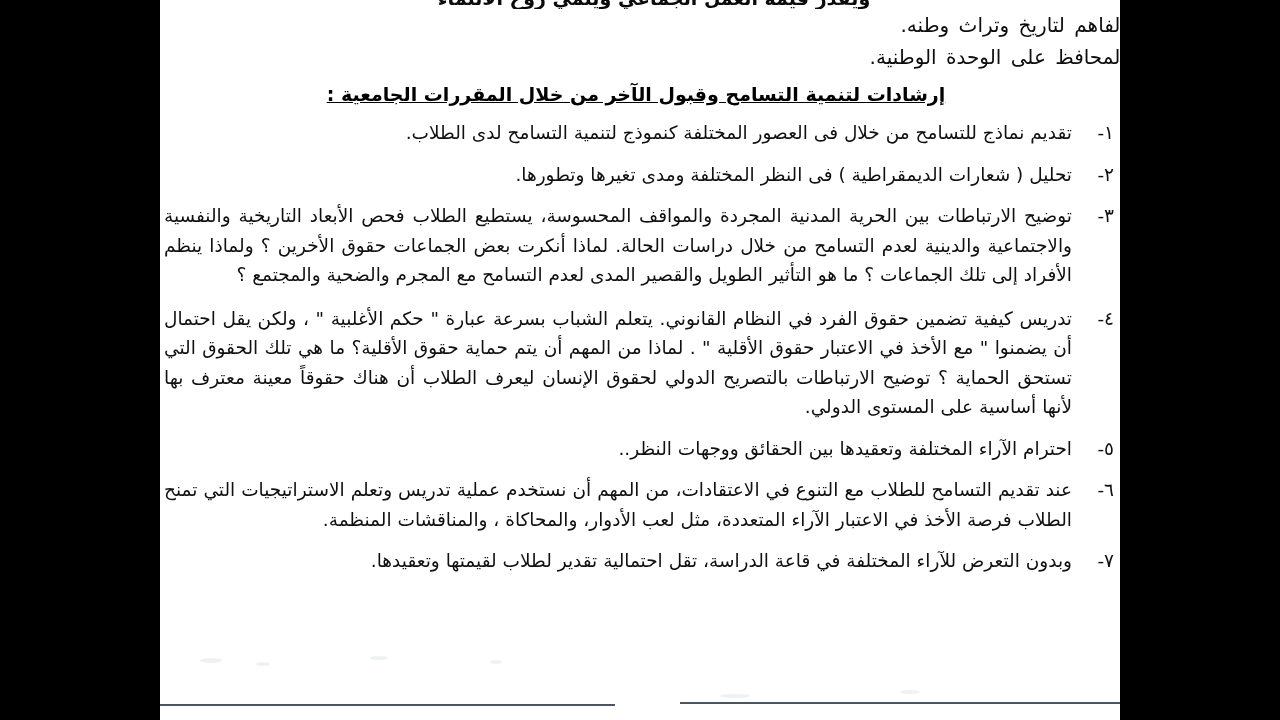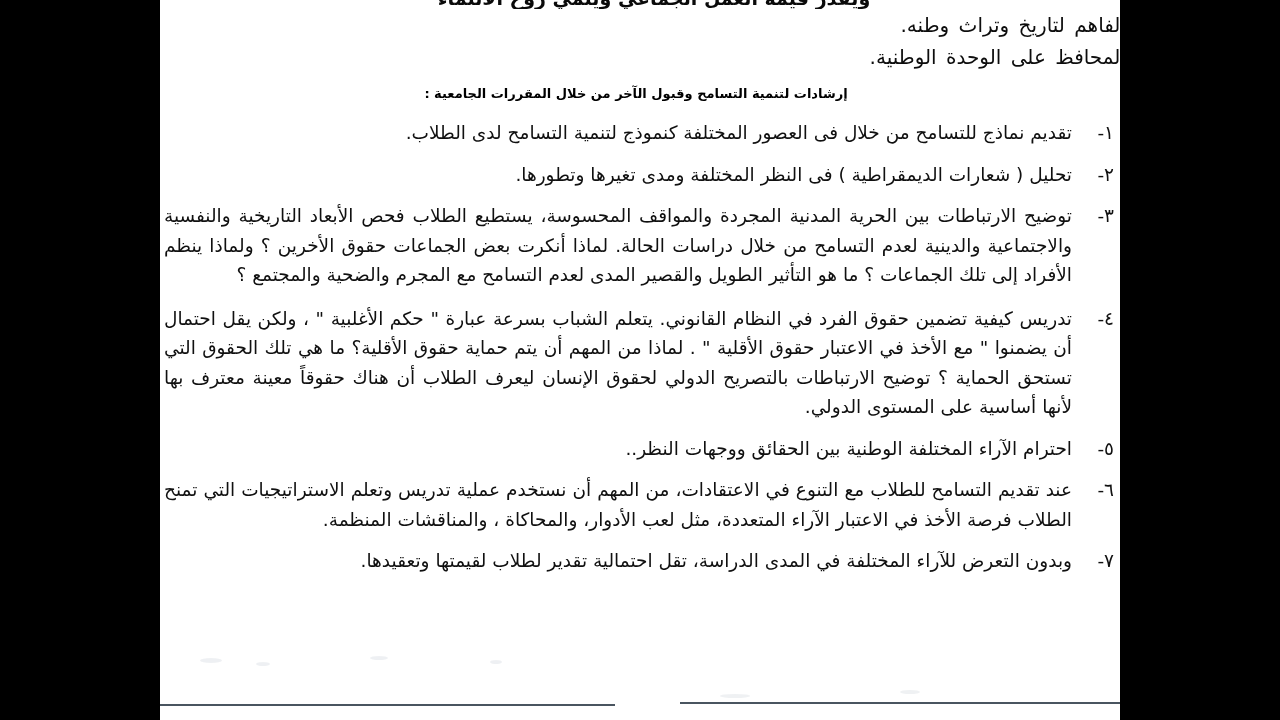--- a/index.html
+++ b/index.html
@@ -71,26 +71,27 @@
   .cont-line-1 { top: 12px; }
   .cont-line-2 { top: 44px; }
 
   
   .section-heading {
     position: absolute;
     top: 80px;
     right: 0;
     left: -8px;
     font-weight: bold;
-    font-size: 13px;
+    font-size: 19px;
     line-height: 28px;
     color: #000000;
     white-space: nowrap;
     text-align: center;
     letter-spacing: -0.2px;
+    text-decoration: underline;
   }
 
   
   ol.items {
     position: absolute;
     top: 118px;
     right: 4px;
     left: 4px;
     margin: 0;
     padding: 0;
@@ -190,29 +191,29 @@
         <li class="item i3">
           <span class="marker">٣-</span>
           <span class="itext">توضيح الارتباطات بين الحرية المدنية المجردة والمواقف المحسوسة، يستطيع الطلاب فحص الأبعاد التاريخية والنفسية والاجتماعية والدينية لعدم التسامح من خلال دراسات الحالة. لماذا أنكرت بعض الجماعات حقوق الأخرين ؟ ولماذا ينظم الأفراد إلى تلك الجماعات ؟ ما هو التأثير الطويل والقصير المدى لعدم التسامح مع المجرم والضحية والمجتمع ؟</span>
         </li>
         <li class="item i4">
           <span class="marker">٤-</span>
           <span class="itext">تدريس كيفية تضمين حقوق الفرد في النظام القانوني. يتعلم الشباب بسرعة عبارة " حكم الأغلبية " ، ولكن يقل احتمال أن يضمنوا " مع الأخذ في الاعتبار حقوق الأقلية " . لماذا من المهم أن يتم حماية حقوق الأقلية؟ ما هي تلك الحقوق التي تستحق الحماية ؟ توضيح الارتباطات بالتصريح الدولي لحقوق الإنسان ليعرف الطلاب أن هناك حقوقاً معينة معترف بها لأنها أساسية على المستوى الدولي.</span>
         </li>
         <li class="item i5">
           <span class="marker">٥-</span>
-          <span class="itext">احترام الآراء المختلفة الوطنية بين الحقائق ووجهات النظر..</span>
+          <span class="itext">احترام الآراء المختلفة وتعقيدها بين الحقائق ووجهات النظر..</span>
         </li>
         <li class="item i6">
           <span class="marker">٦-</span>
           <span class="itext">عند تقديم التسامح للطلاب مع التنوع في الاعتقادات، من المهم أن نستخدم عملية تدريس وتعلم الاستراتيجيات التي تمنح الطلاب فرصة الأخذ في الاعتبار الآراء المتعددة، مثل لعب الأدوار، والمحاكاة ، والمناقشات المنظمة.</span>
         </li>
         <li class="item i7">
           <span class="marker">٧-</span>
-          <span class="itext">وبدون التعرض للآراء المختلفة في المدى الدراسة، تقل احتمالية تقدير لطلاب لقيمتها وتعقيدها.</span>
+          <span class="itext">وبدون التعرض للآراء المختلفة في قاعة الدراسة، تقل احتمالية تقدير لطلاب لقيمتها وتعقيدها.</span>
         </li>
       </ol>
 
       <div class="rule rule-left"></div>
       <div class="rule rule-right"></div>
 
       <div class="speckle">
         <div class="spk" style="left:40px;  top:658px; width:22px; height:5px;"></div>
         <div class="spk" style="left:96px;  top:662px; width:14px; height:4px;"></div>
         <div class="spk" style="left:210px; top:656px; width:18px; height:4px;"></div>

